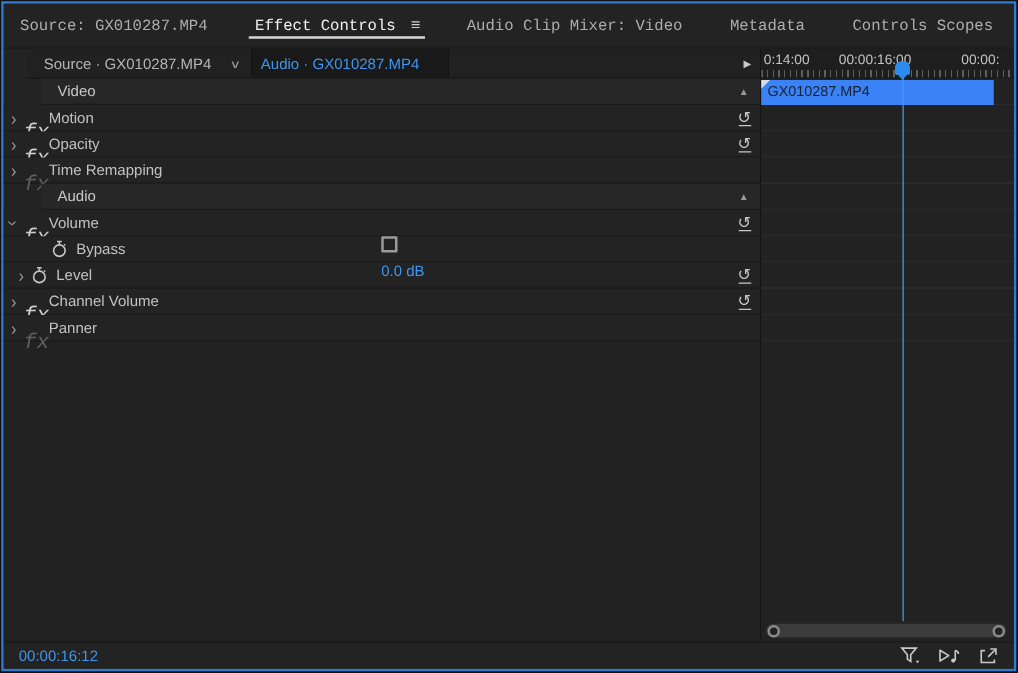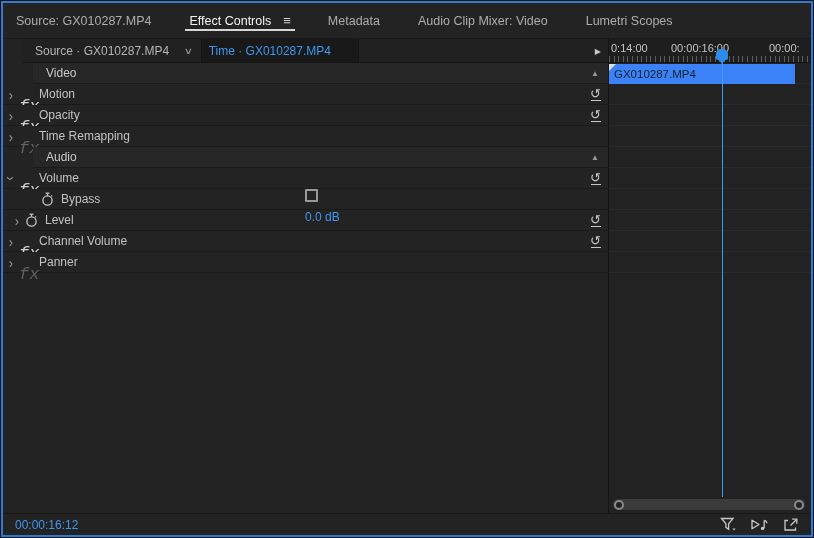--- a/index.html
+++ b/index.html
@@ -5,21 +5,21 @@
   html,body{margin:0;padding:0;background:#0f1114;width:814px;height:538px;overflow:hidden;
     font-family:"Liberation Sans",sans-serif;-webkit-font-smoothing:antialiased;}
   *{box-sizing:border-box;}
   .panel{position:absolute;inset:1px 1px 1px 1px;border:2px solid #2e7bd0;background:#232323;
     display:flex;flex-direction:column;}
 
   
   .tabbar{height:36px;background:#232323;display:flex;align-items:stretch;flex:0 0 auto;
     border-bottom:1px solid #1a1a1a;}
   .tab{display:flex;align-items:center;padding:12px 19px;font-size:12.5px;color:#adadad;
-    position:relative;white-space:nowrap;cursor:default;}
+    position:relative;white-space:nowrap;cursor:default;font-family:Liberation Mono, monospace;}
   .tab:first-child{padding-left:13px;}
   .tab.active{color:#f2f2f2;justify-content:flex-end;}
   .tab.active::after{content:"";position:absolute;left:14px;right:14px;bottom:7px;height:2px;background:#d6d6d6;}
   .panel-menu{font-size:13px;color:#cfcfcf;margin-left:12px;letter-spacing:-1px;}
 
   
   .main{flex:1 1 auto;display:flex;min-height:0;}
   .leftcol{width:605px;flex:0 0 auto;display:flex;flex-direction:column;background:#232323;}
   .vdivider{width:1px;background:#141414;flex:0 0 auto;}
   .rightcol{flex:1 1 auto;position:relative;background:#222222;display:flex;flex-direction:column;}
@@ -94,33 +94,33 @@
 <body>
 
 <div class="panel">
 
   <div class="tabbar">
     <div class="tab">Source: GX010287.MP4</div>
     <div class="tab active">
       <span>Effect Controls</span>
       <span class="panel-menu">≡</span>
     </div>
+    <div class="tab">Audio Clip Mixer: Video</div>
     <div class="tab">Metadata</div>
-    <div class="tab">Audio Clip Mixer: Video</div>
-    <div class="tab">Lumetri Scopes</div>
+    <div class="tab">Controls Scopes</div>
   </div>
 
   <div class="main">
 
     <div class="leftcol">
 
       <div class="subtabs">
         <span class="srclabel">Source · GX010287.MP4</span>
         <span class="ddchev">∨</span>
-        <div class="clip-subtab">Time · GX010287.MP4</div>
+        <div class="clip-subtab">Audio · GX010287.MP4</div>
         <span class="subtab-arrow">▶</span>
       </div>
 
       <div class="rows">
 
         <div class="erow header">
           <span>Video</span>
           <span class="coll-tri">▲</span>
         </div>
 

